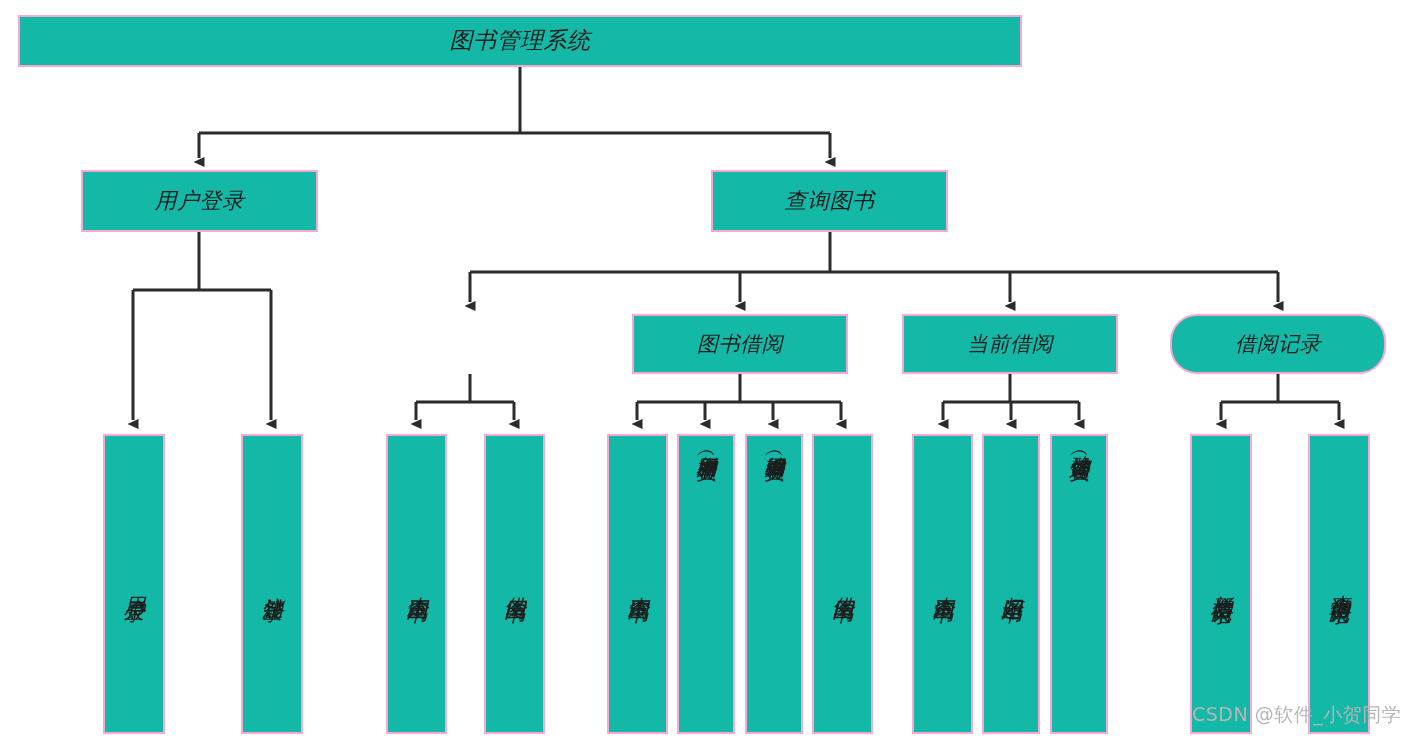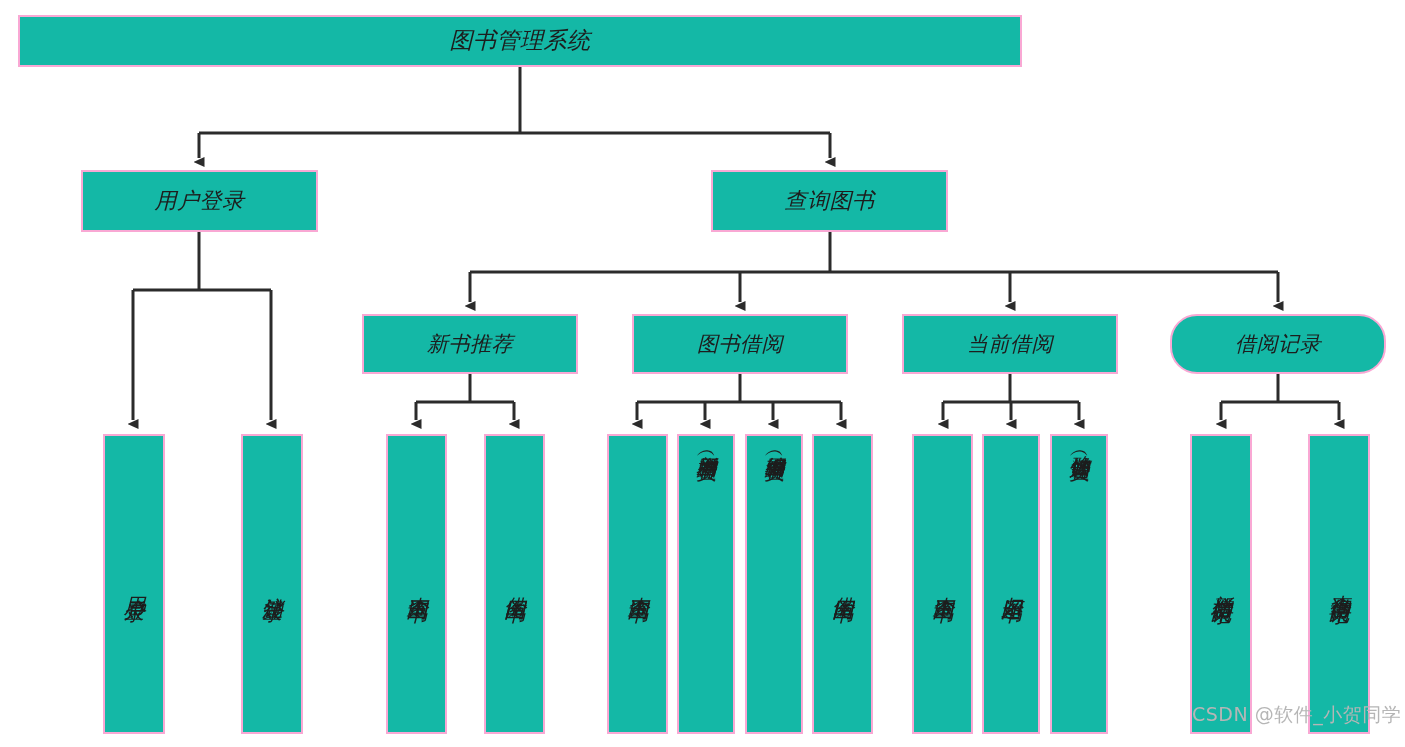--- a/index.html
+++ b/index.html
@@ -132,23 +132,20 @@
     <span class="node-label">图书管理系统</span>
   </div>
 
   <div class="node lvl-2" style="left:81px; top:170px; width:237px; height:62px;">
     <span class="node-label">用户登录</span>
   </div>
   <div class="node lvl-2" style="left:711px; top:170px; width:237px; height:62px;">
     <span class="node-label">查询图书</span>
   </div>
 
-  <div class="node lvl-3" style="left:362px; top:314px; width:216px; height:60px;">
-    <span class="node-label">新书推荐</span>
-  </div>
   <div class="node lvl-3" style="left:902px; top:314px; width:216px; height:60px;">
     <span class="node-label">当前借阅</span>
   </div>
   <div class="node lvl-3" style="left:632px; top:314px; width:216px; height:60px;">
     <span class="node-label">图书借阅</span>
   </div>
   <div class="node lvl-3" style="left:1170px; top:314px; width:216px; height:60px;border-radius:27px;">
     <span class="node-label">借阅记录</span>
   </div>
 

